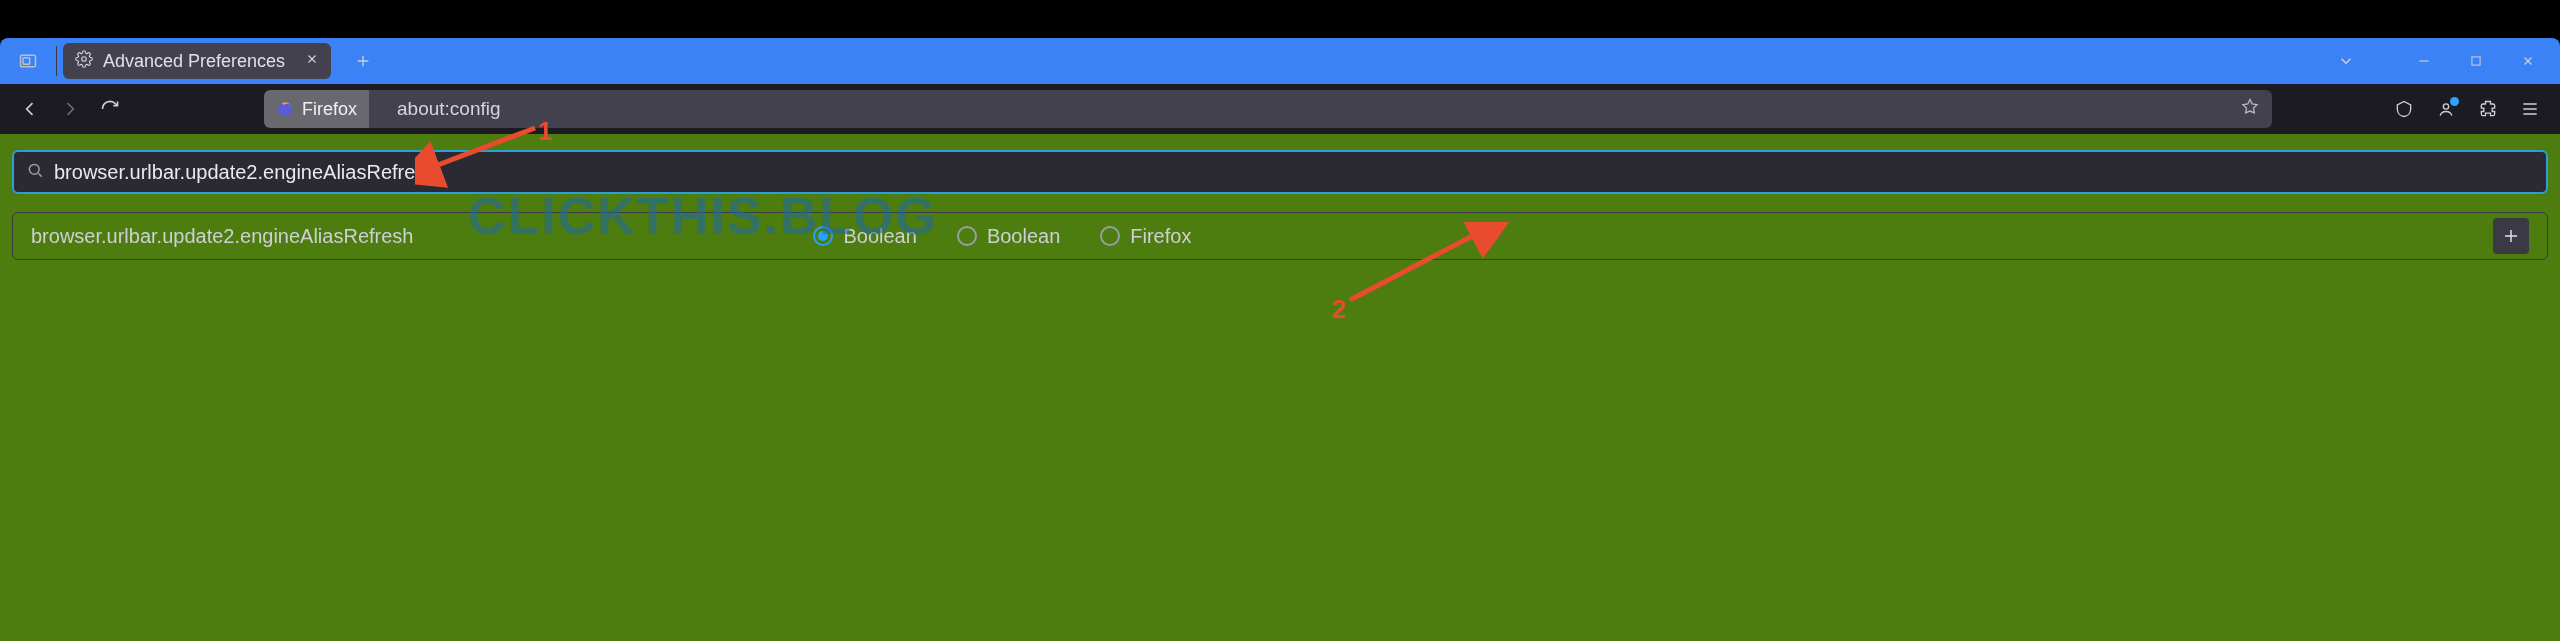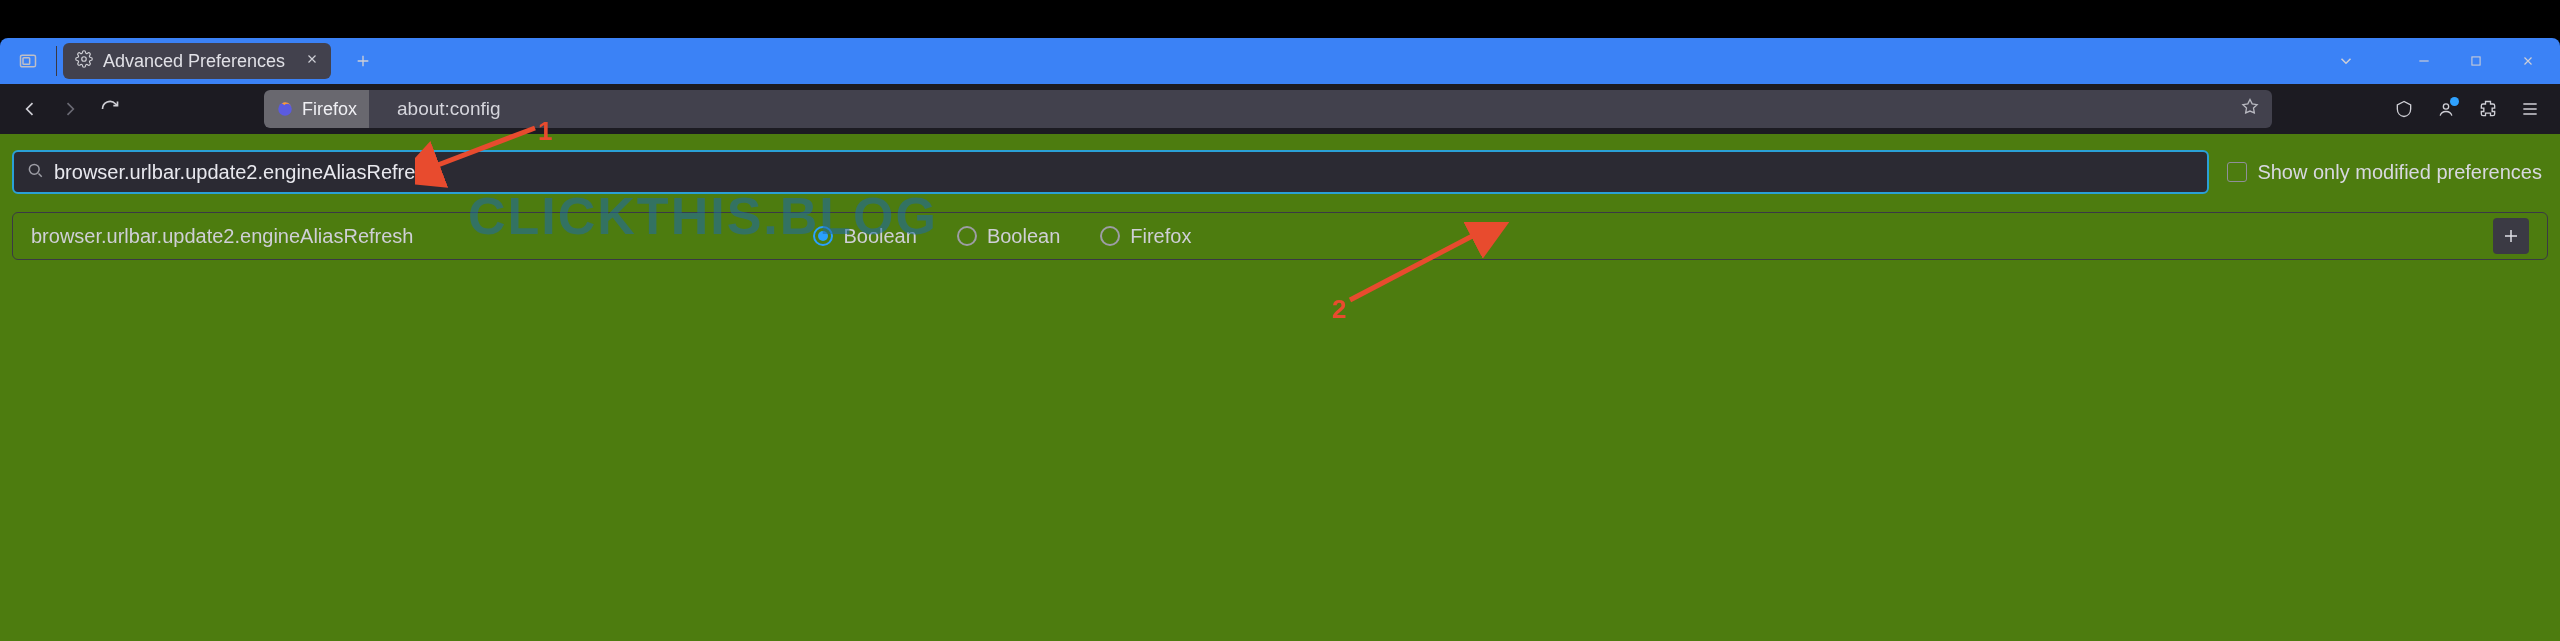--- a/index.html
+++ b/index.html
@@ -239,24 +239,20 @@
   <div class="search-row">
     <div class="search-box">
       <span>
         <svg width="18" height="18" viewBox="0 0 24 24" fill="none" stroke="currentColor" stroke-width="2">
           <circle cx="11" cy="11" r="6.5"></circle>
             <path d="M21 21l-4.3-4.3"></path>
         </svg>
       </span>
       <input class="search-input" type="text" value="browser.urlbar.update2.engineAliasRefresh" style="">
     </div>
-    <label class="show-mod-row">
-      <span class="chk"></span>
-      <span>Show only modified preferences</span>
-    </label>
   </div>
 
   <div class="result-row">
     <span class="result-name">browser.urlbar.update2.engineAliasRefresh</span>
     <div class="radios">
       <label class="radio">
         <span class="radio-circle checked">
             <span class="radio-dot"></span>
           </span>
         <span>Boolean</span>

